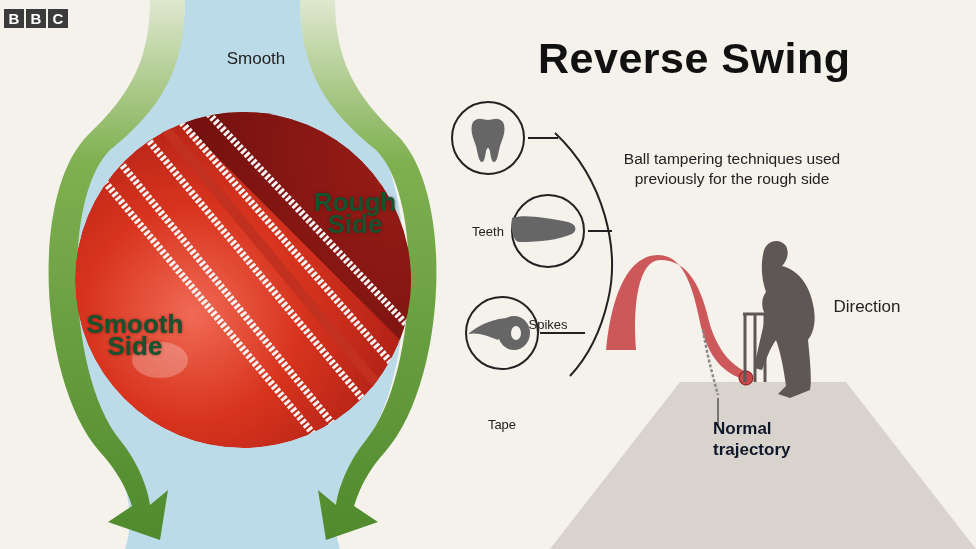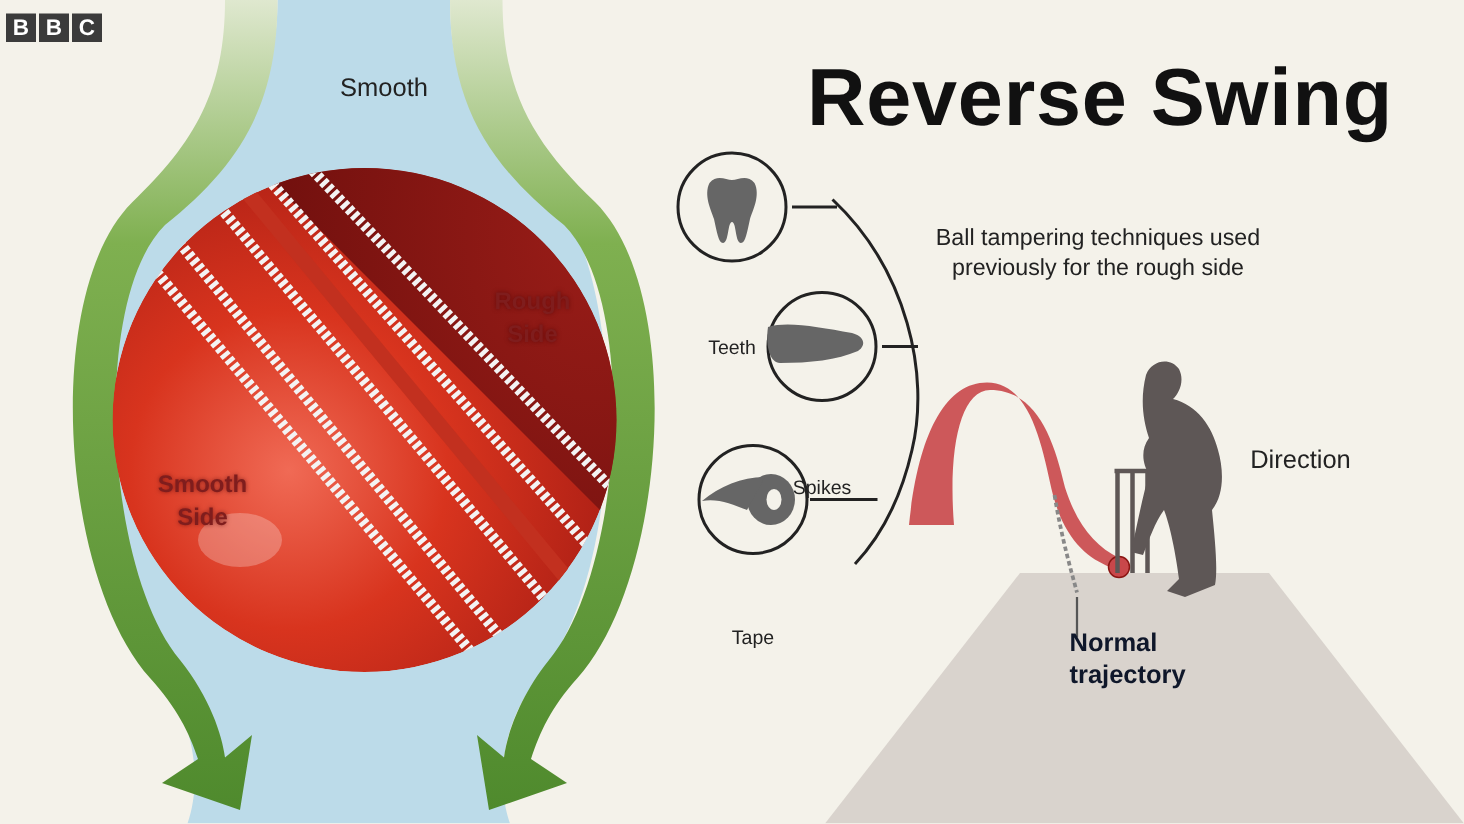--- a/index.html
+++ b/index.html
@@ -9,25 +9,25 @@
     font-family: "Liberation Sans", sans-serif;
     position: relative;
   }
   .abs { position: absolute; }
   .bbc-logo { left: 4px; top: 9px; display: flex; gap: 2px; }
   .bbc-box {
     width: 20px; height: 19px; background: #3b3b3b; color: #fff;
     font-weight: bold; font-size: 15px; line-height: 19px; text-align: center;
   }
   .title {
-    left: 538px; top: 34px; font-size: 54px; font-weight: bold; color: #111;
+    left: 538px; top: 34px; font-size: 43px; font-weight: bold; color: #111;
     letter-spacing: 0.5px; white-space: nowrap;
   }
   .label-dark { color: #222; font-size: 17px; text-align: center; line-height: 21px; }
-  .label-white { color: #7f1d1d; font-weight: bold; font-size: 16px; text-align: center; line-height: 22px;
+  .label-white { color: #14532d; font-weight: bold; font-size: 26px; text-align: center; line-height: 22px;
     text-shadow: 0 0 3px rgba(80,0,0,0.6); }
   .tamper-text { left: 596px; top: 149px; width: 272px; font-size: 15.5px; color: #222; text-align: center; line-height: 20px; }
   .icon-label { font-size: 13px; color: #222; text-align: center; width: 80px; margin-top: 44px; }
   .swing-label { left: 802px; top: 296px; width: 130px; font-size: 17px; color: #222; line-height: 21px; text-align: center; }
   .normal-label { left: 713px; top: 418px; font-size: 17px; color: #0f172a; line-height: 21px; font-weight: bold; }
 </style>
 </head>
 <body>
 
 <div class="abs bbc-logo">

